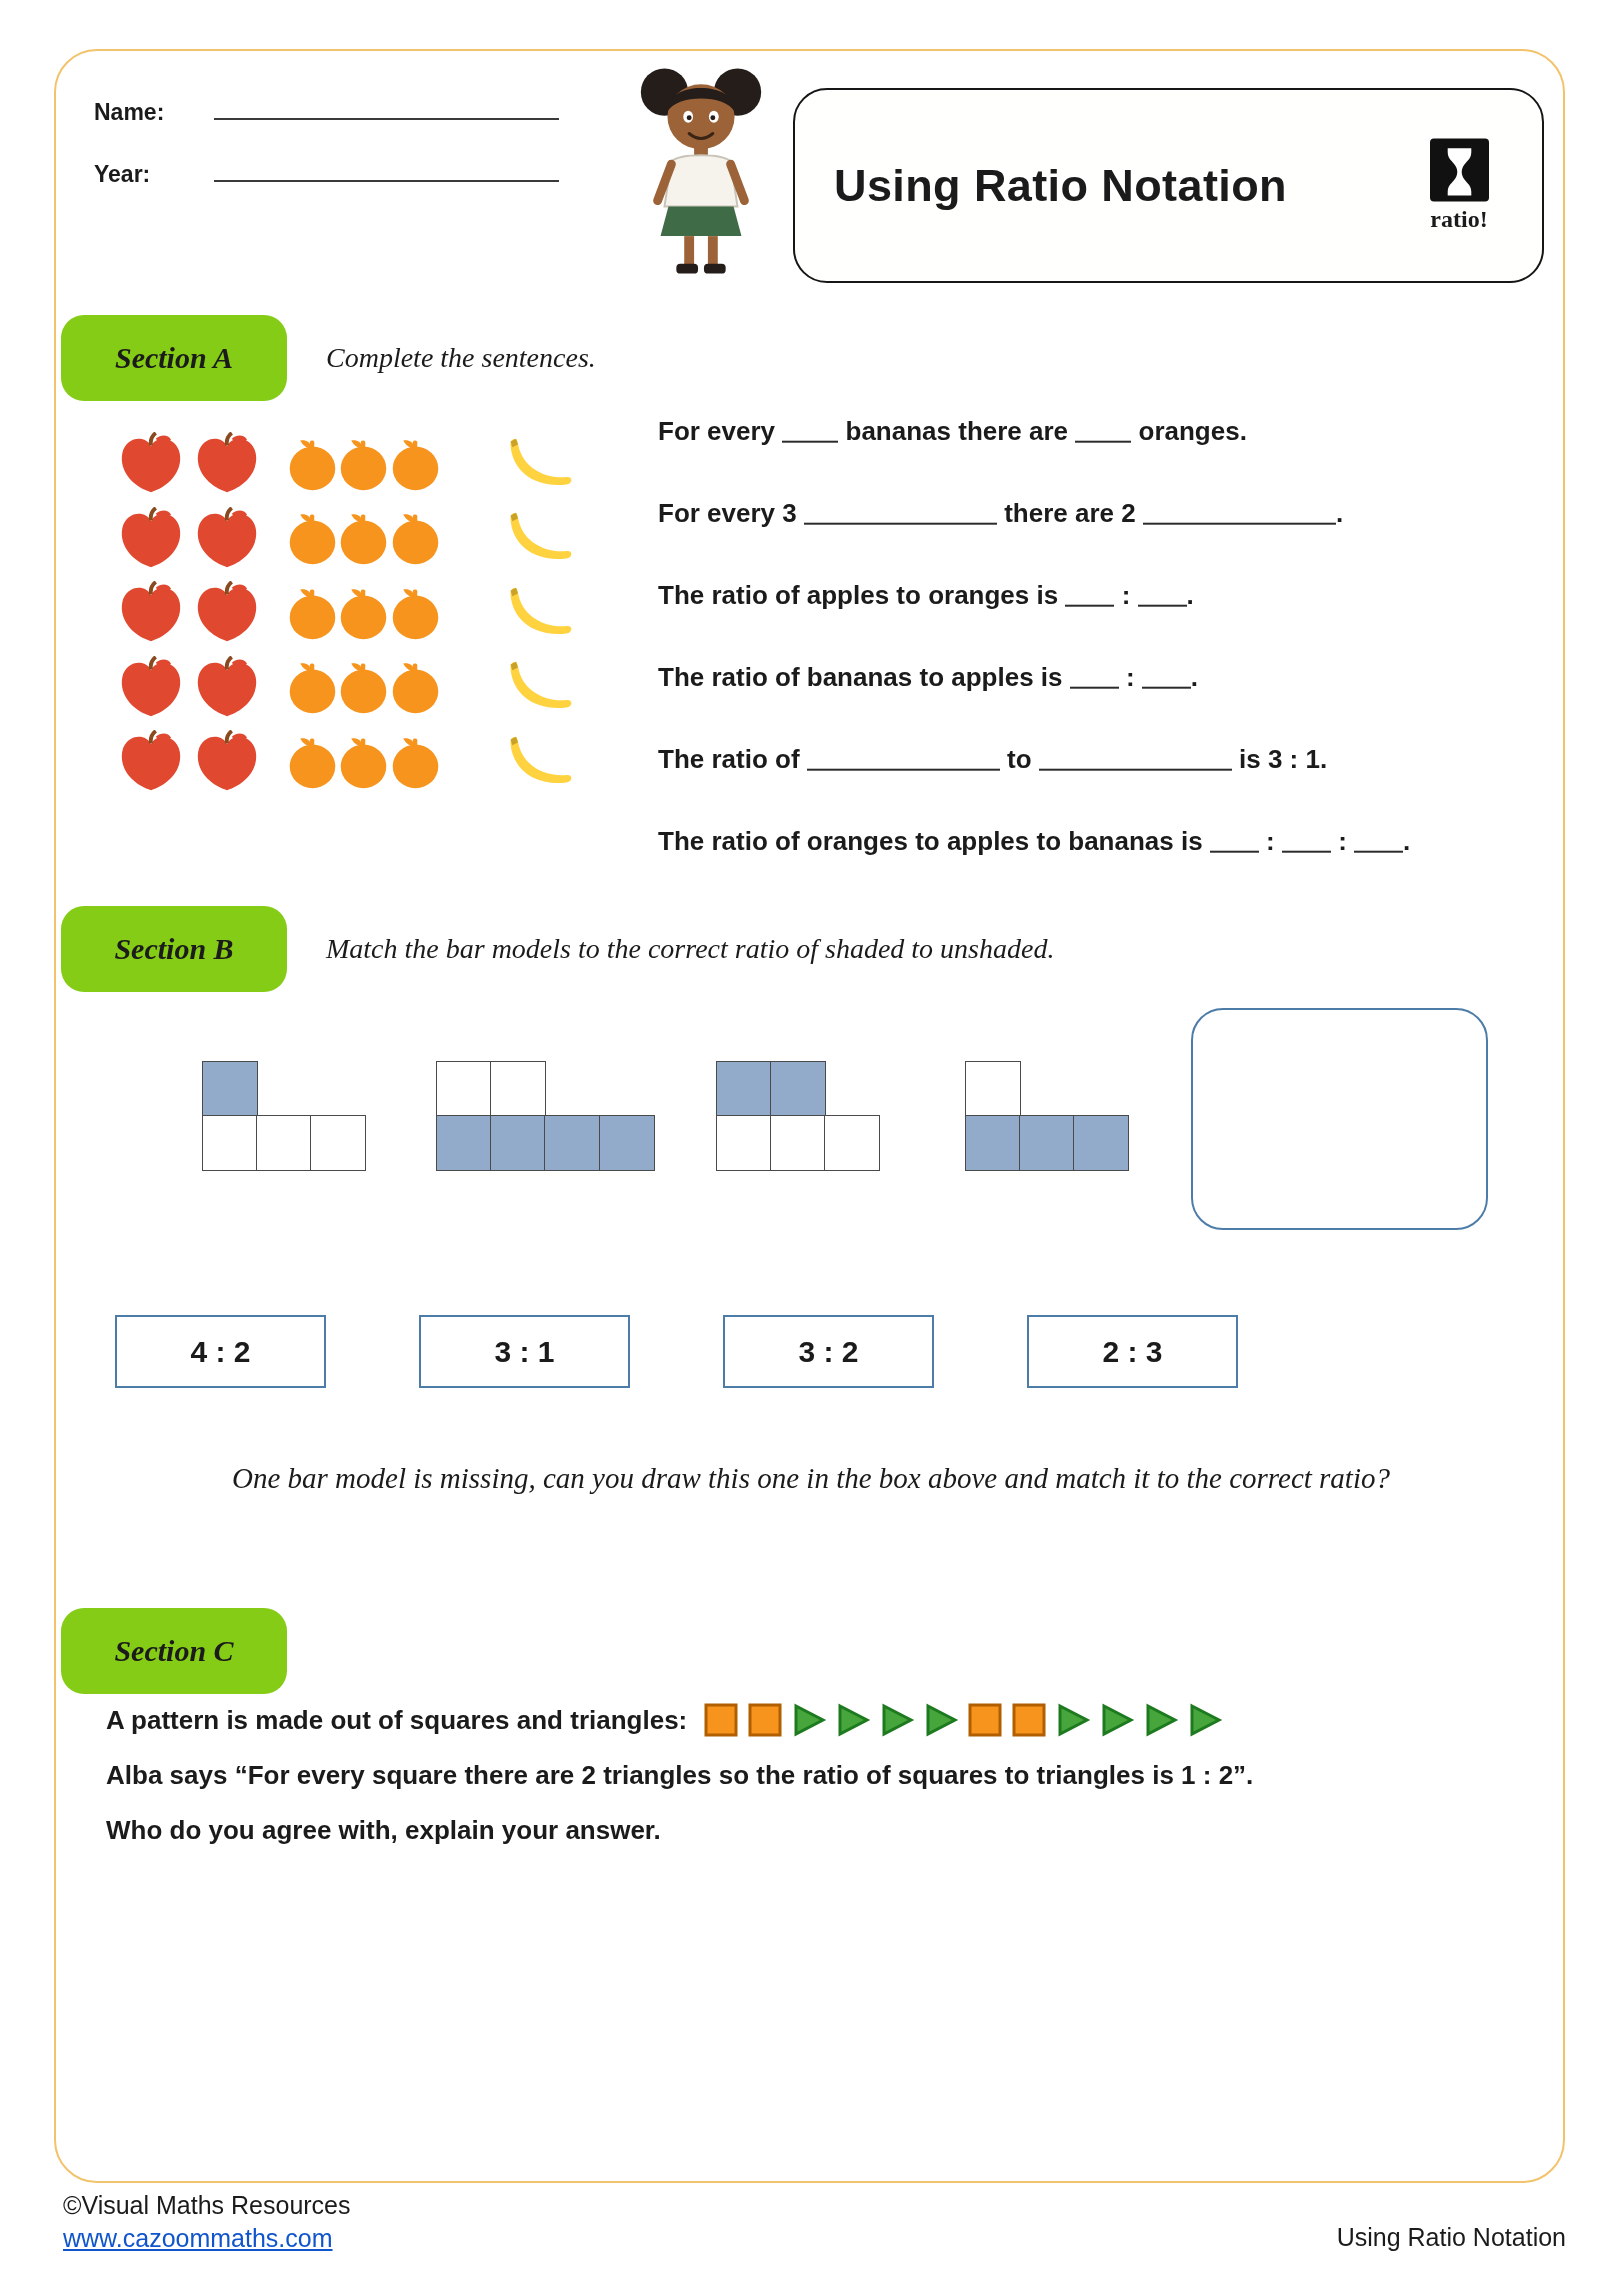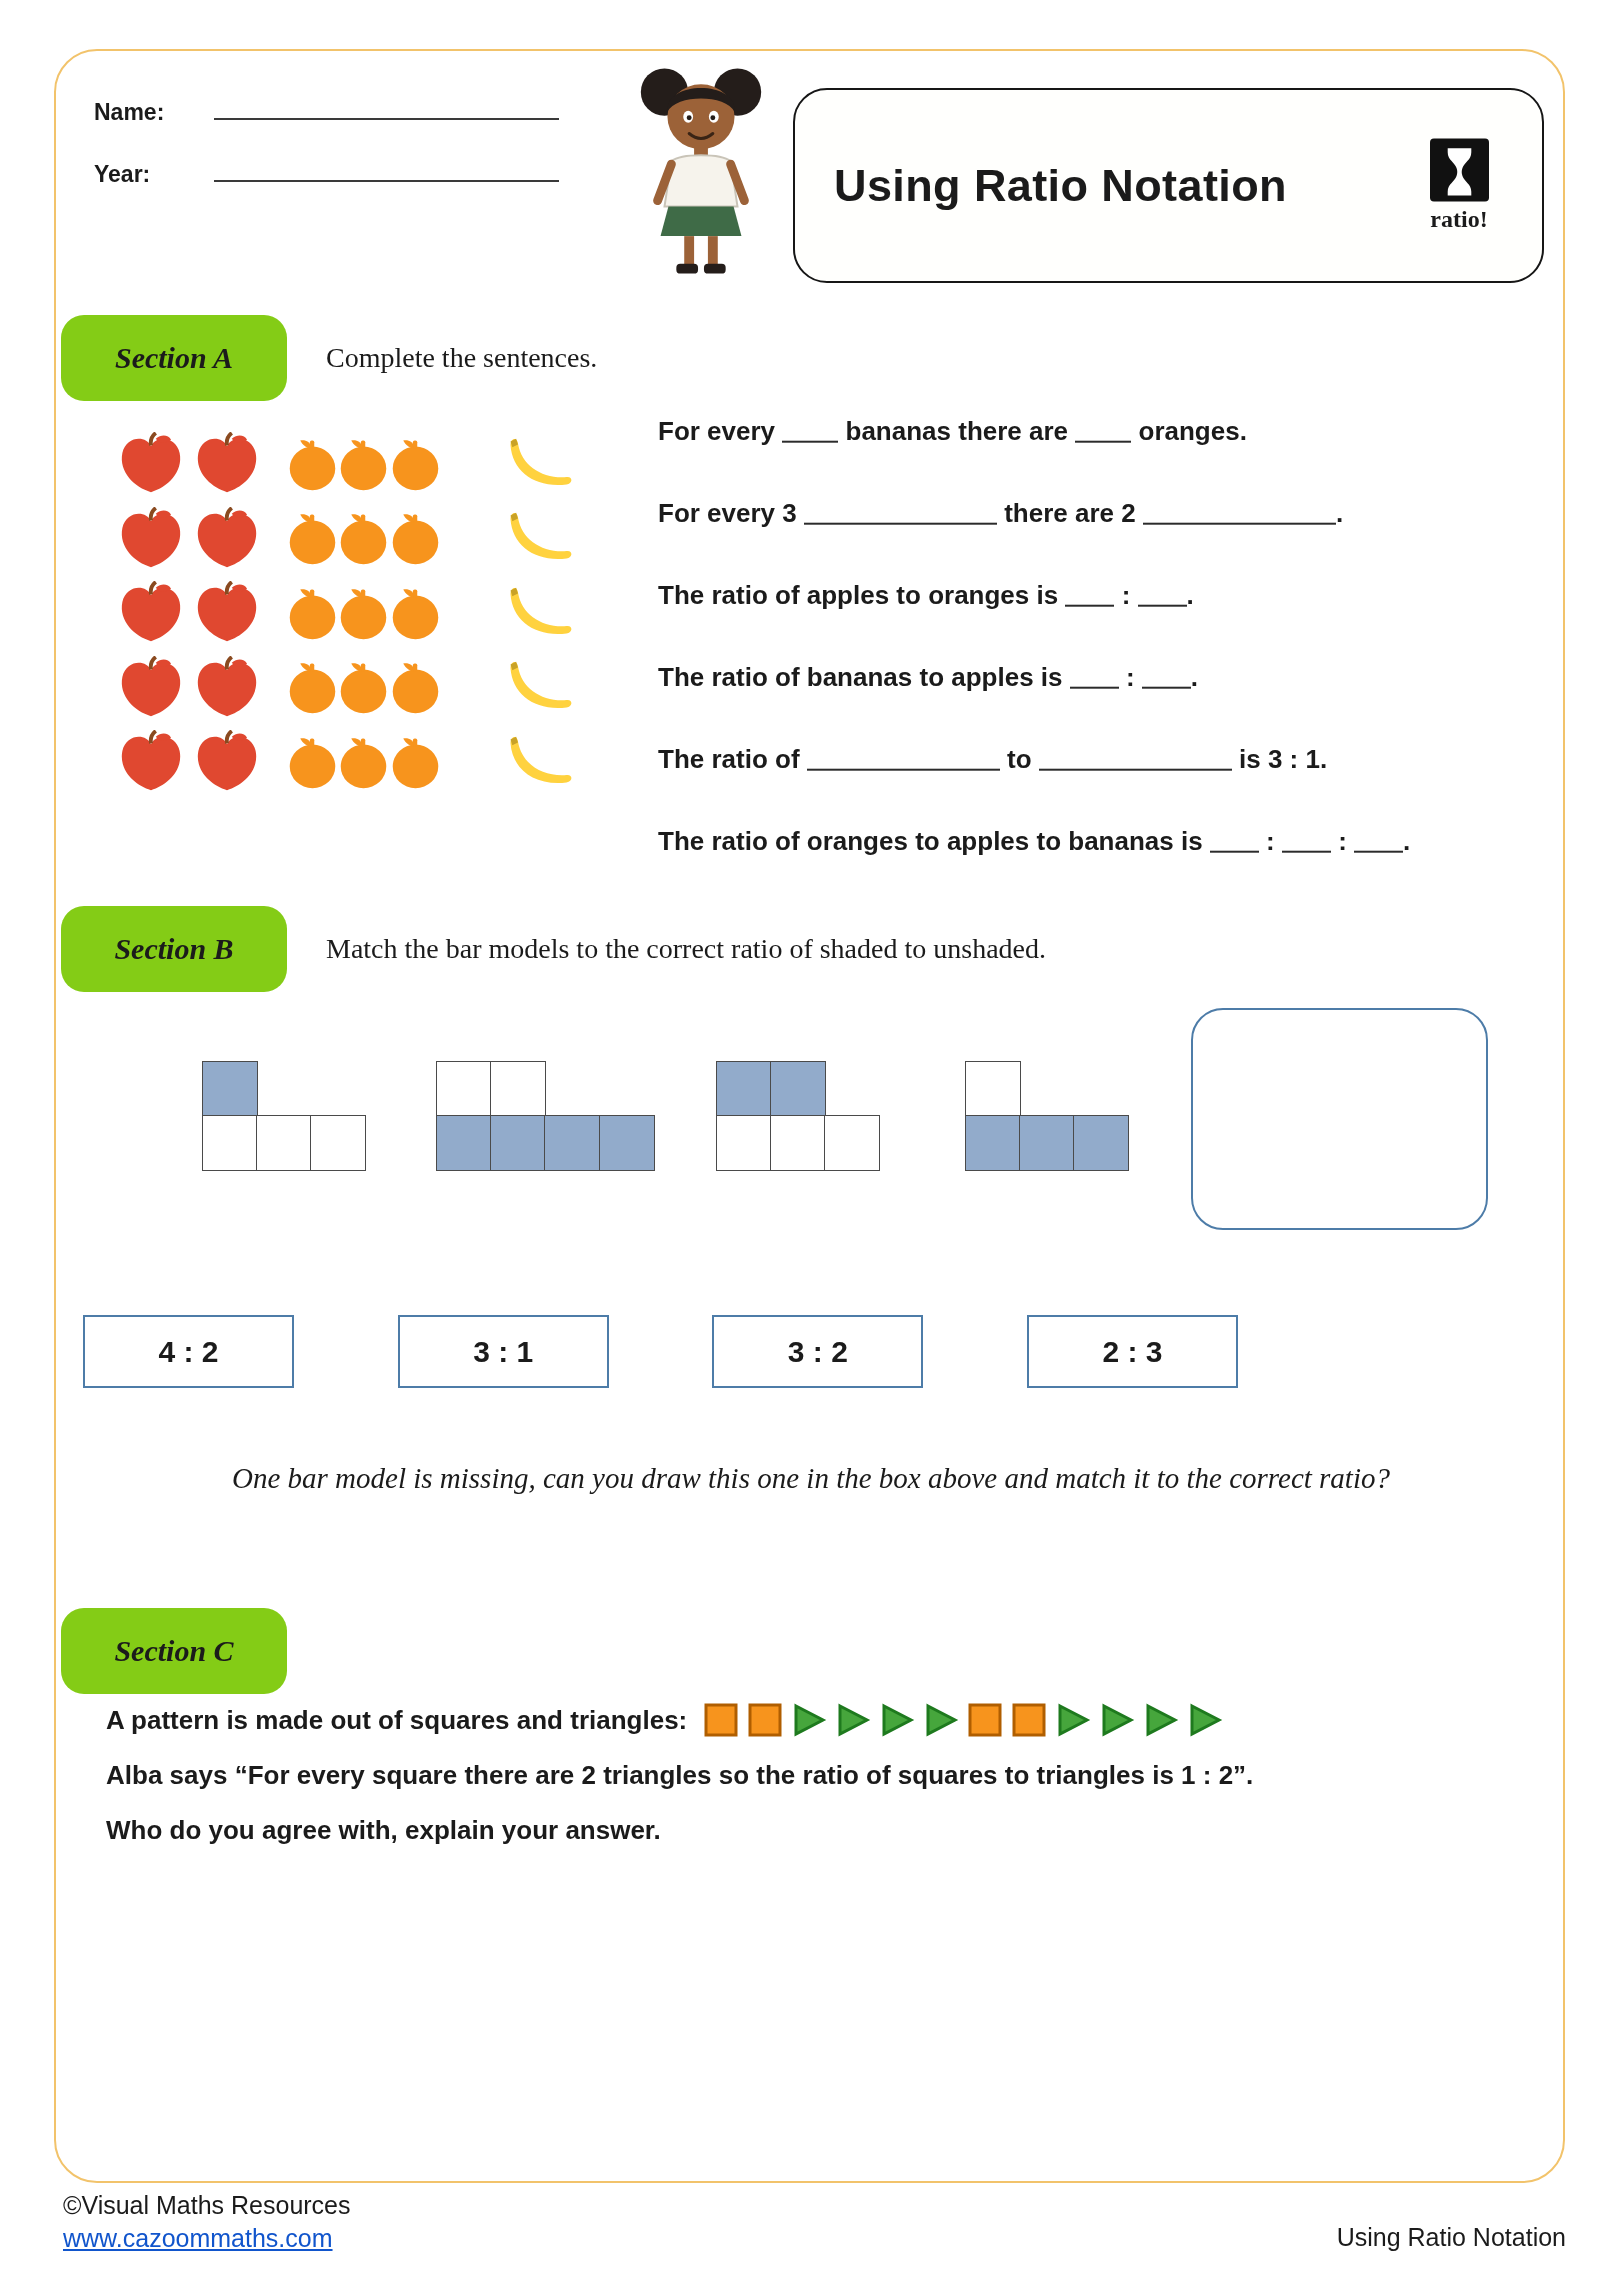--- a/index.html
+++ b/index.html
@@ -35,21 +35,21 @@
 
   
   .section-pill {
     position: absolute; left: 61px; width: 226px; height: 86px;
     background: #84cc16; border-radius: 23px;
     display: flex; align-items: center; justify-content: center;
     font-family: "Liberation Serif", serif; font-style: italic; font-weight: bold; font-size: 30px;
   }
   .instruction {
     position: absolute; left: 326px;
-    font-family: "Liberation Serif", serif; font-size: 28px;
+    font-family: "Liberation Serif", serif; font-style: italic; font-size: 28px;
   }
   #pill-a { top: 315px; } #instr-a { top: 342px; }
   #pill-b { top: 906px; } #instr-b { top: 933px; }
   #pill-c { top: 1608px; }
 
   
   .fruit-grid { position: absolute; left: 115px; top: 432px; }
   .fruit-row { display: flex; align-items: center; height: 63px; margin-bottom: 11.6px; }
   .fruit-group { display: inline-flex; align-items: center; }
   .fruit-group + .fruit-group { margin-left: 25px; }
@@ -82,21 +82,21 @@
   .cell + .cell { margin-left: -1.8px; }
   .cell.shaded { background: #92ABCB; }
 
   .draw-box {
     position: absolute; left: 1191px; top: 1008px; width: 297px; height: 222px;
     border: 2.7px solid #4D7CA8; border-radius: 32px; background: #ffffff;
   }
 
   .ratio-row {
     position: absolute; left: 0; top: 1315px; width: 1409px;
-    display: flex; justify-content: space-between; padding: 0 171px 0 83px;
+    display: flex; justify-content: space-between; padding: 0 171px 0 115px;
   }
   .ratio-box {
     width: 211px; height: 73px; border: 2.7px solid #4D7CA8; background: #ffffff;
     display: flex; align-items: center; justify-content: center;
     font-size: 30px; font-weight: bold;
   }
 
   .note {
     position: absolute; left: 0; top: 1462px; width: 1622px; text-align: center;
     font-family: "Liberation Serif", serif; font-style: italic; font-size: 29px;

